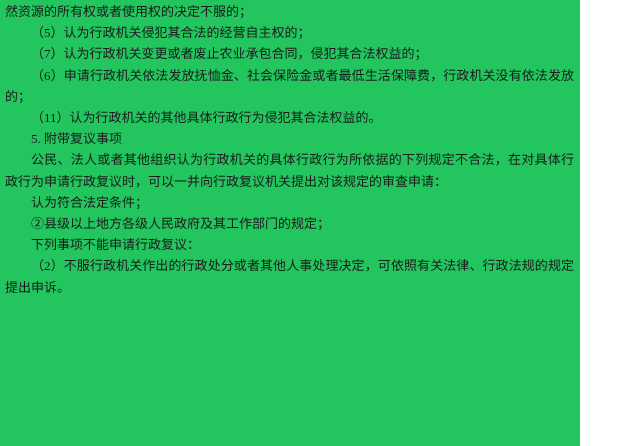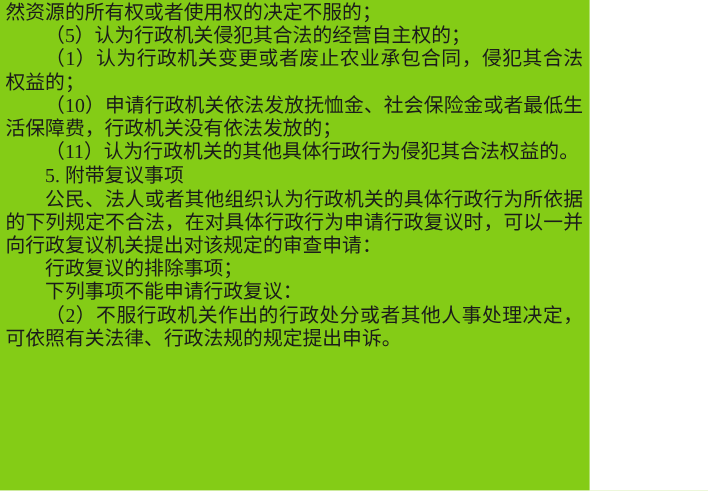--- a/index.html
+++ b/index.html
@@ -8,46 +8,47 @@
     padding: 0;
     background: #ffffff;
   }
   body {
     width: 644px;
     height: 446px;
     overflow: hidden;
   }
   .page {
     box-sizing: border-box;
-    width: 536px;
+    width: 580px;
     height: 446px;
     padding: 1px 6px 0 5px;
-    background: #84cc16;
+    background: #22c55e;
     color: #1b1b1b;
     font-family: "Liberation Serif", "DejaVu Serif", serif;
-    font-size: 18px;
+    font-size: 13px;
     line-height: 21.2px;
     text-align: justify;
   }
   .para {
     margin: 0;
     padding: 0;
   }
   .indent {
     text-indent: 2em;
   }
 </style>
 </head>
 <body>
 
 <div class="page">
   <p class="para">然资源的所有权或者使用权的决定不服的；</p>
   <p class="para indent">（5）认为行政机关侵犯其合法的经营自主权的；</p>
-  <p class="para indent">（1）认为行政机关变更或者废止农业承包合同，侵犯其合法权益的；</p>
-  <p class="para indent">（10）申请行政机关依法发放抚恤金、社会保险金或者最低生活保障费，行政机关没有依法发放的；</p>
+  <p class="para indent">（7）认为行政机关变更或者废止农业承包合同，侵犯其合法权益的；</p>
+  <p class="para indent">（6）申请行政机关依法发放抚恤金、社会保险金或者最低生活保障费，行政机关没有依法发放的；</p>
   <p class="para indent">（11）认为行政机关的其他具体行政行为侵犯其合法权益的。</p>
   <p class="para indent">5. 附带复议事项</p>
   <p class="para indent">公民、法人或者其他组织认为行政机关的具体行政行为所依据的下列规定不合法，在对具体行政行为申请行政复议时，可以一并向行政复议机关提出对该规定的审查申请：</p>
-  <p class="para indent">行政复议的排除事项；</p>
+  <p class="para indent">认为符合法定条件；</p>
+  <p class="para indent">②县级以上地方各级人民政府及其工作部门的规定；</p>
   <p class="para indent">下列事项不能申请行政复议：</p>
   <p class="para indent">（2）不服行政机关作出的行政处分或者其他人事处理决定，可依照有关法律、行政法规的规定提出申诉。</p>
 
 </div>
 
 </body></html>

